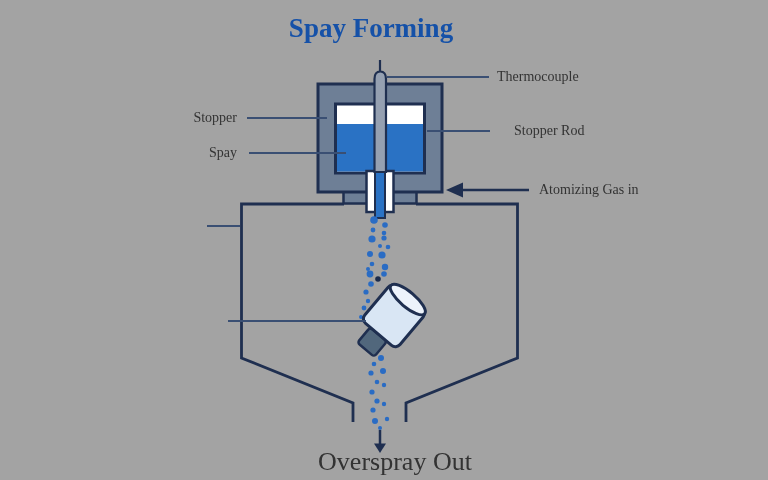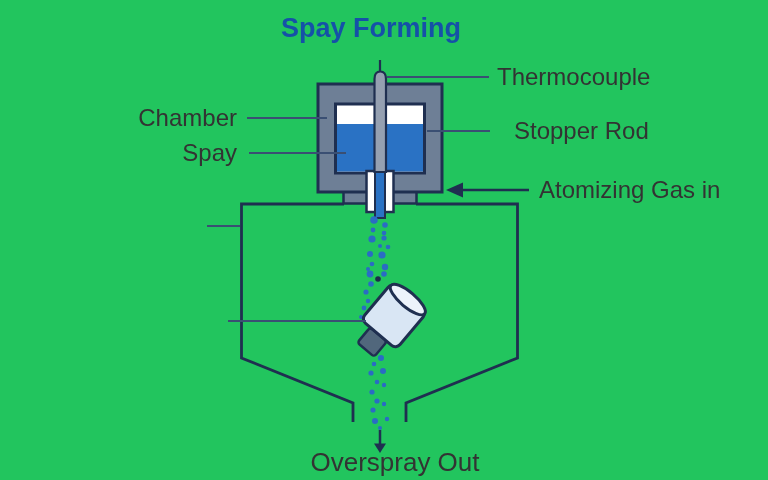--- a/index.html
+++ b/index.html
@@ -1,22 +1,22 @@
 <!DOCTYPE html>
 <html><head>
 <meta charset="utf-8">
 <style>
   html,body{margin:0;padding:0;background:#ffffff;}
   #stage{
-    position:relative;width:768px;height:480px;background:#22c55e;
-    font-family:Liberation Sans, sans-serif;overflow:hidden;
+    position:relative;width:768px;height:480px;background:#a3a3a3;
+    font-family:Liberation Serif, serif;overflow:hidden;
   }
   #diagram-svg{position:absolute;left:0;top:0;}
   .lbl{
-    position:absolute;color:#333333;font-size:24px;line-height:22px;
+    position:absolute;color:#333333;font-size:14px;line-height:22px;
     white-space:nowrap;
   }
   #title{
     position:absolute;left:171px;top:12px;width:400px;text-align:center;
     font-size:27px;line-height:32px;font-weight:bold;color:#1551a8;
     white-space:nowrap;
   }
   #furnace-label{right:531px;top:107px;}
   #melt-label{right:531px;top:142px;}
   #spray-chamber-label{right:567px;top:215px;}
@@ -104,19 +104,19 @@
     <line x1="427" y1="131" x2="490" y2="131" stroke="#3a4f73" stroke-width="2"></line>
 
     <line x1="529" y1="190" x2="460" y2="190" stroke="#1f2f50" stroke-width="2.5"></line>
     <polygon points="446,190 463,182.5 463,197.5" fill="#1f2f50"></polygon>
 
     <line x1="380" y1="430" x2="380" y2="446" stroke="#1f2f50" stroke-width="2.5"></line>
     <polygon points="380,453 374,443.5 386,443.5" fill="#1f2f50"></polygon>
   </svg>
 
   <div id="title">Spay Forming</div>
-  <div class="lbl" id="furnace-label">Chamber</div>
+  <div class="lbl" id="furnace-label">Stopper</div>
   <div class="lbl" id="melt-label">Spay</div>
   <div class="lbl" id="thermocouple-label">Thermocouple</div>
   <div class="lbl" id="stopper-rod-label">Stopper Rod</div>
   <div class="lbl" id="atomizing-label">Atomizing Gas in</div>
   <div class="lbl" id="overspray-label">Overspray Out</div>
 </div>
 
 </body></html>

